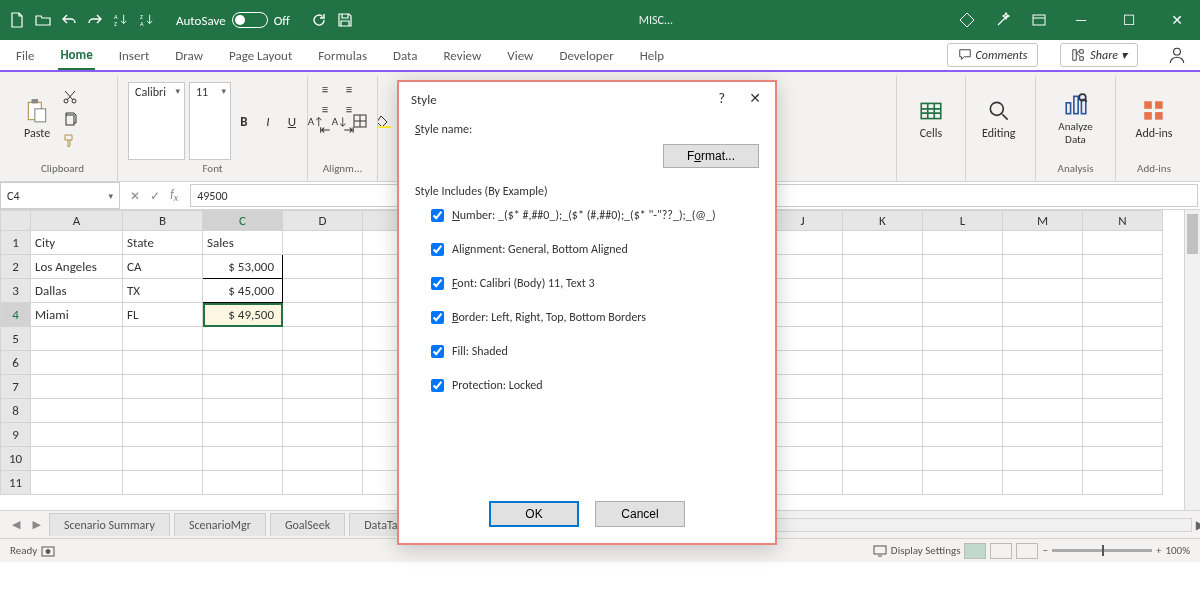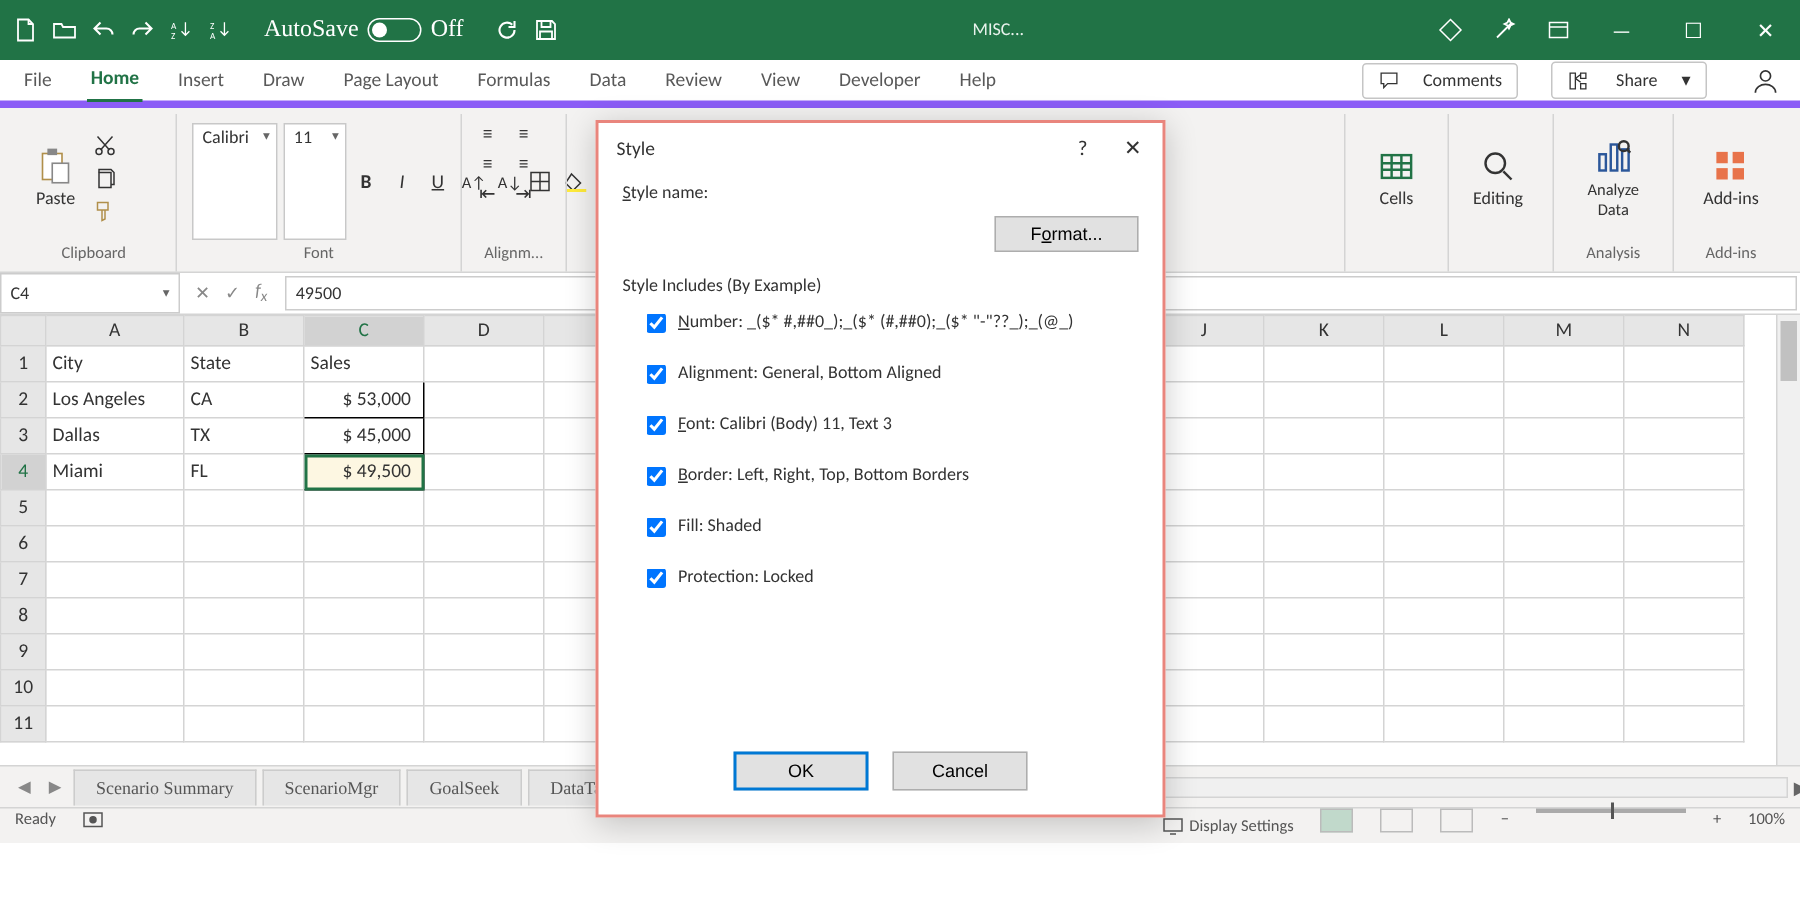--- a/index.html
+++ b/index.html
@@ -2,33 +2,33 @@
 <html><head>
 <meta charset="utf-8">
 <style>
 * { box-sizing: border-box; margin: 0; padding: 0; }
 body { font-family: "Segoe UI", Calibri, sans-serif; font-size: 12px; color: #333; background: #fff; overflow: hidden; width: 1200px; height: 600px; position: relative; }
 
 
 .titlebar { height: 40px; background: #217346; color: #fff; display: flex; align-items: center; padding: 0 8px; gap: 8px; }
 .titlebar .qat { display: flex; gap: 8px; align-items: center; }
 .titlebar .qat-icon { width: 18px; height: 18px; display: flex; align-items: center; justify-content: center; }
-.titlebar .autosave { display: flex; align-items: center; gap: 6px; margin: 0 12px; font-size: 16px; font-family: Liberation Serif, serif; }
+.titlebar .autosave { display: flex; align-items: center; gap: 6px; margin: 0 12px; font-size: 13px; }
 .titlebar .toggle { width: 36px; height: 16px; border: 1px solid #fff; border-radius: 10px; position: relative; }
 .titlebar .toggle::after { content: ""; width: 10px; height: 10px; background: #fff; border-radius: 50%; position: absolute; left: 2px; top: 2px; }
 .titlebar .docname { flex: 1; text-align: center; font-size: 12px; color: #e8f2ec; }
 .titlebar .right-icons { display: flex; gap: 18px; align-items: center; }
 .titlebar .winbtn { width: 30px; text-align: center; font-size: 14px; }
 
 
-.tabs { height: 32px; background: #fff; border-bottom: 5px solid #8b5cf6; display: flex; align-items: center; padding: 0 14px; gap: 22px; }
+.tabs { height: 32px; background: #fff; border-bottom: 2px solid #8b5cf6; display: flex; align-items: center; padding: 0 14px; gap: 22px; }
 .tabs .tab { font-size: 13px; color: #595959; padding: 6px 2px; cursor: pointer; }
 .tabs .tab.active { color: #217346; border-bottom: 2px solid #217346; font-weight: 600; }
 .tabs .spacer { flex: 1; }
-.tabs .pillbtn { border: 1px solid #c5c5c5; border-radius: 3px; padding: 4px 10px; font-size: 12px; display: flex; align-items: center; gap: 16px; }
+.tabs .pillbtn { border: 1px solid #c5c5c5; border-radius: 3px; padding: 4px 10px; font-size: 12px; display: flex; align-items: center; gap: 3px; font-style: italic; }
 .tabs .share-svg { margin-right: 2px; }
 
 
 .ribbon { height: 110px; background: #f3f2f1; border-bottom: 1px solid #d4d4d4; display: flex; align-items: stretch; padding: 4px 8px 0; }
 .group { border-right: 1px solid #d4d4d4; padding: 2px 10px; display: flex; flex-direction: column; }
 .group-label { text-align: center; font-size: 11px; color: #666; margin-top: auto; padding: 2px 0 4px; }
 .group-body { flex: 1; display: flex; align-items: center; gap: 6px; }
 .bigbtn { display: flex; flex-direction: column; align-items: center; gap: 2px; font-size: 12px; padding: 4px 6px; }
 .bigbtn svg { width: 26px; height: 26px; }
 .dropdown { border: 1px solid #c8c8c8; background: #fff; font-size: 12px; padding: 2px 18px 2px 6px; position: relative; }
@@ -53,28 +53,28 @@
 .grid .colhead.sel, .grid .rowhead.sel { background: #d2d2d2; color: #217346; }
 .grid .active-cell { outline: 2px solid #217346; outline-offset: -2px; background: #fdf7e2; border: 1px solid #000; }
 .bold { font-weight: 700; }
 .right { text-align: right; padding-right: 8px !important; }
 .vscroll { position: absolute; right: 0; top: 0; bottom: 0; width: 16px; background: #f0f0f0; border-left: 1px solid #d4d4d4; }
 .vscroll .thumb { position: absolute; left: 2px; right: 2px; top: 4px; height: 40px; background: #c1c1c1; }
 
 
 .sheettabs { height: 28px; background: #f3f2f1; border-top: 1px solid #d4d4d4; display: flex; align-items: center; padding: 0 8px; gap: 4px; }
 .sheettabs .nav { color: #888; padding: 0 4px; font-size: 11px; }
-.sheettab { padding: 4px 14px; background: #e6e6e6; border: 1px solid #ccc; border-bottom: none; font-size: 12px; color: #555; font-family: Liberation Serif, serif; }
+.sheettab { padding: 4px 14px; background: #e6e6e6; border: 1px solid #ccc; border-bottom: none; font-size: 12px; color: #555; }
 .sheettab.active { background: #fff; color: #217346; font-weight: 600; }
 .addsheet { width: 20px; height: 20px; border: 1px solid #ccc; border-radius: 50%; text-align: center; line-height: 17px; color: #888; margin-left: 6px; }
 .hscroll { flex: 1; margin-left: 20px; height: 14px; background: #f0f0f0; border: 1px solid #d4d4d4; position: relative; }
 .hscroll .thumb { position: absolute; left: 2px; top: 1px; bottom: 1px; width: 60px; background: #c1c1c1; }
 
 
-.status { height: 24px; background: #f3f2f1; border-top: 1px solid #d4d4d4; display: flex; padding: 0 10px; gap: 18px; font-size: 11px; color: #555; }
+.status { height: 24px; background: #f3f2f1; border-top: 1px solid #d4d4d4; display: flex; align-items: center; padding: 0 10px; gap: 4px; font-size: 11px; color: #555; }
 .status .spacer { flex: 1; }
 .status .viewbtn { width: 22px; height: 16px; border: 1px solid #bbb; }
 .status .viewbtn.active { background: #c1d9cb; }
 .zoom-slider { width: 100px; height: 3px; background: #aaa; position: relative; }
 .zoom-slider::before { content: ""; position: absolute; left: 50%; top: -4px; width: 2px; height: 11px; background: #555; }
 
 
 .dialog { position: absolute; left: 397px; top: 80px; width: 380px; height: 465px; background: #fff; border: 2px solid #e9857d; box-shadow: 0 4px 20px rgba(0,0,0,0.2); z-index: 100; display: flex; flex-direction: column; }
 .dialog .dtitle { height: 34px; display: flex; align-items: center; padding: 0 12px; font-size: 13px; position: relative; }
 .dialog .dtitle .close,.dialog .dtitle .help { position: absolute; top: 8px; font-size: 14px; }

